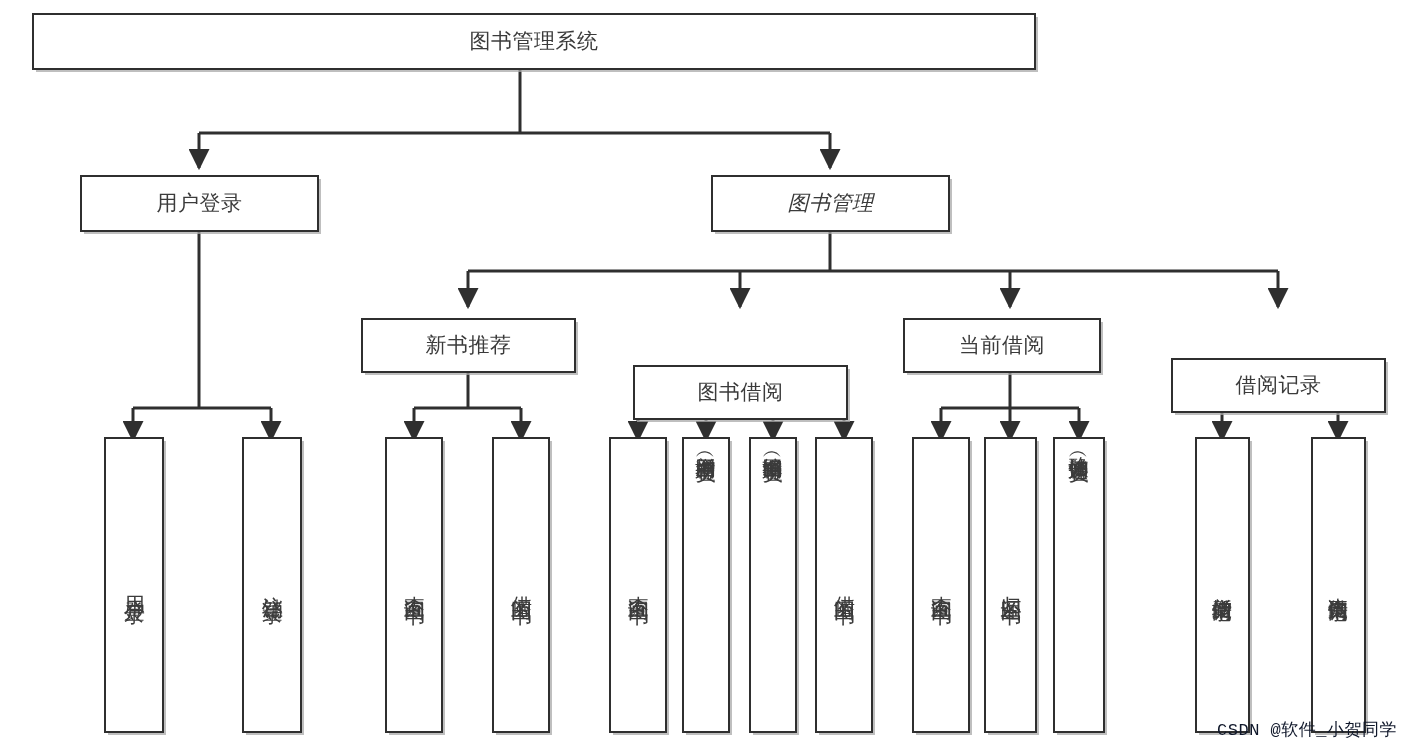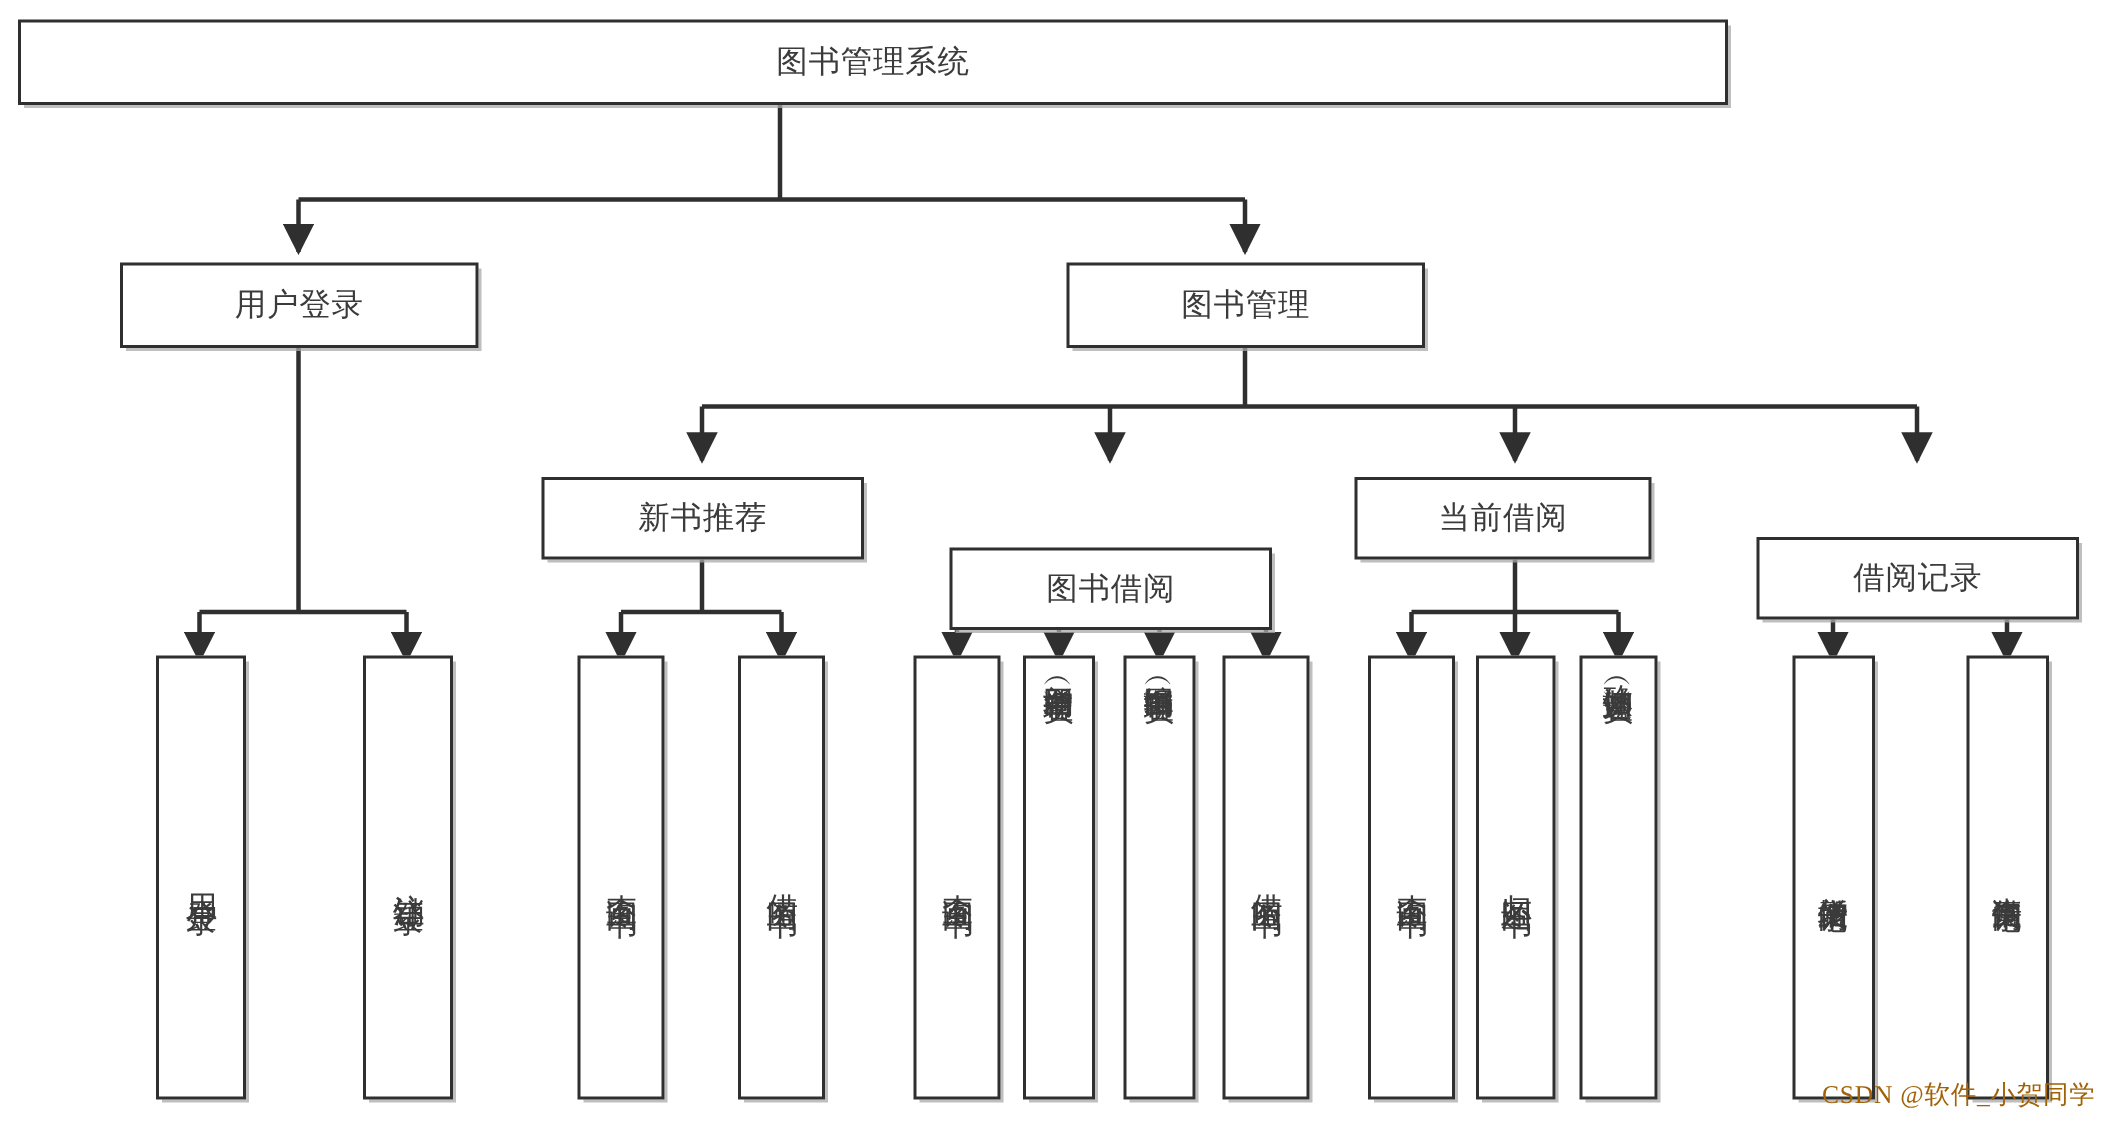--- a/index.html
+++ b/index.html
@@ -65,25 +65,25 @@
   }
   .node.vert.topalign {
     align-items: flex-start;
     padding-top: 2px;
   }
   #watermark {
     position: absolute;
     right: 8px;
     bottom: 6px;
     font-size: 17px;
-    color: #a16207;
+    color: #0f172a;
     letter-spacing: 0.5px;
     white-space: nowrap;
     z-index: 3;
-    font-family: Liberation Serif, serif;
+    font-family: Liberation Mono, monospace;
   }
 </style>
 </head>
 <body>
 
 <div id="canvas">
 
   <svg id="connectors" viewBox="0 0 1405 747" xmlns="http://www.w3.org/2000/svg">
     <defs>
       <marker id="arrow" viewBox="0 0 10 10" refX="9" refY="5" markerWidth="7" markerHeight="7" orient="auto-start-reverse">
@@ -130,28 +130,28 @@
       <path d="M 1010 408 L 1010 440" marker-end="url(#arrow)"></path>
       <path d="M 1079 408 L 1079 440" marker-end="url(#arrow)"></path>
 
       <path d="M 1278 373 L 1278 408"></path>
       <path d="M 1222 408 L 1338 408"></path>
       <path d="M 1222 408 L 1222 440" marker-end="url(#arrow)"></path>
       <path d="M 1338 408 L 1338 440" marker-end="url(#arrow)"></path>
     </g>
   </svg>
 
-  <div class="node horiz" style="left:12px; top:13px; width:1140px; height:57px;">
+  <div class="node horiz" style="left:32px; top:13px; width:1004px; height:57px;">
     <span class="label">图书管理系统</span>
   </div>
 
   <div class="node horiz" style="left:80px; top:175px; width:239px; height:57px;">
     <span class="label">用户登录</span>
   </div>
-  <div class="node horiz" style="left:711px; top:175px; width:239px; height:57px;">
+  <div class="node horiz" style="left:711px; top:175px; width:239px; height:57px;font-style:italic;">
     <span class="label">图书管理</span>
   </div>
 
   <div class="node horiz" style="left:361px; top:318px; width:215px; height:55px;">
     <span class="label">新书推荐</span>
   </div>
   <div class="node horiz" style="left:633px; top:318px; width:215px; height:55px;margin-top:47px;">
     <span class="label">图书借阅</span>
   </div>
   <div class="node horiz" style="left:903px; top:318px; width:198px; height:55px;">

